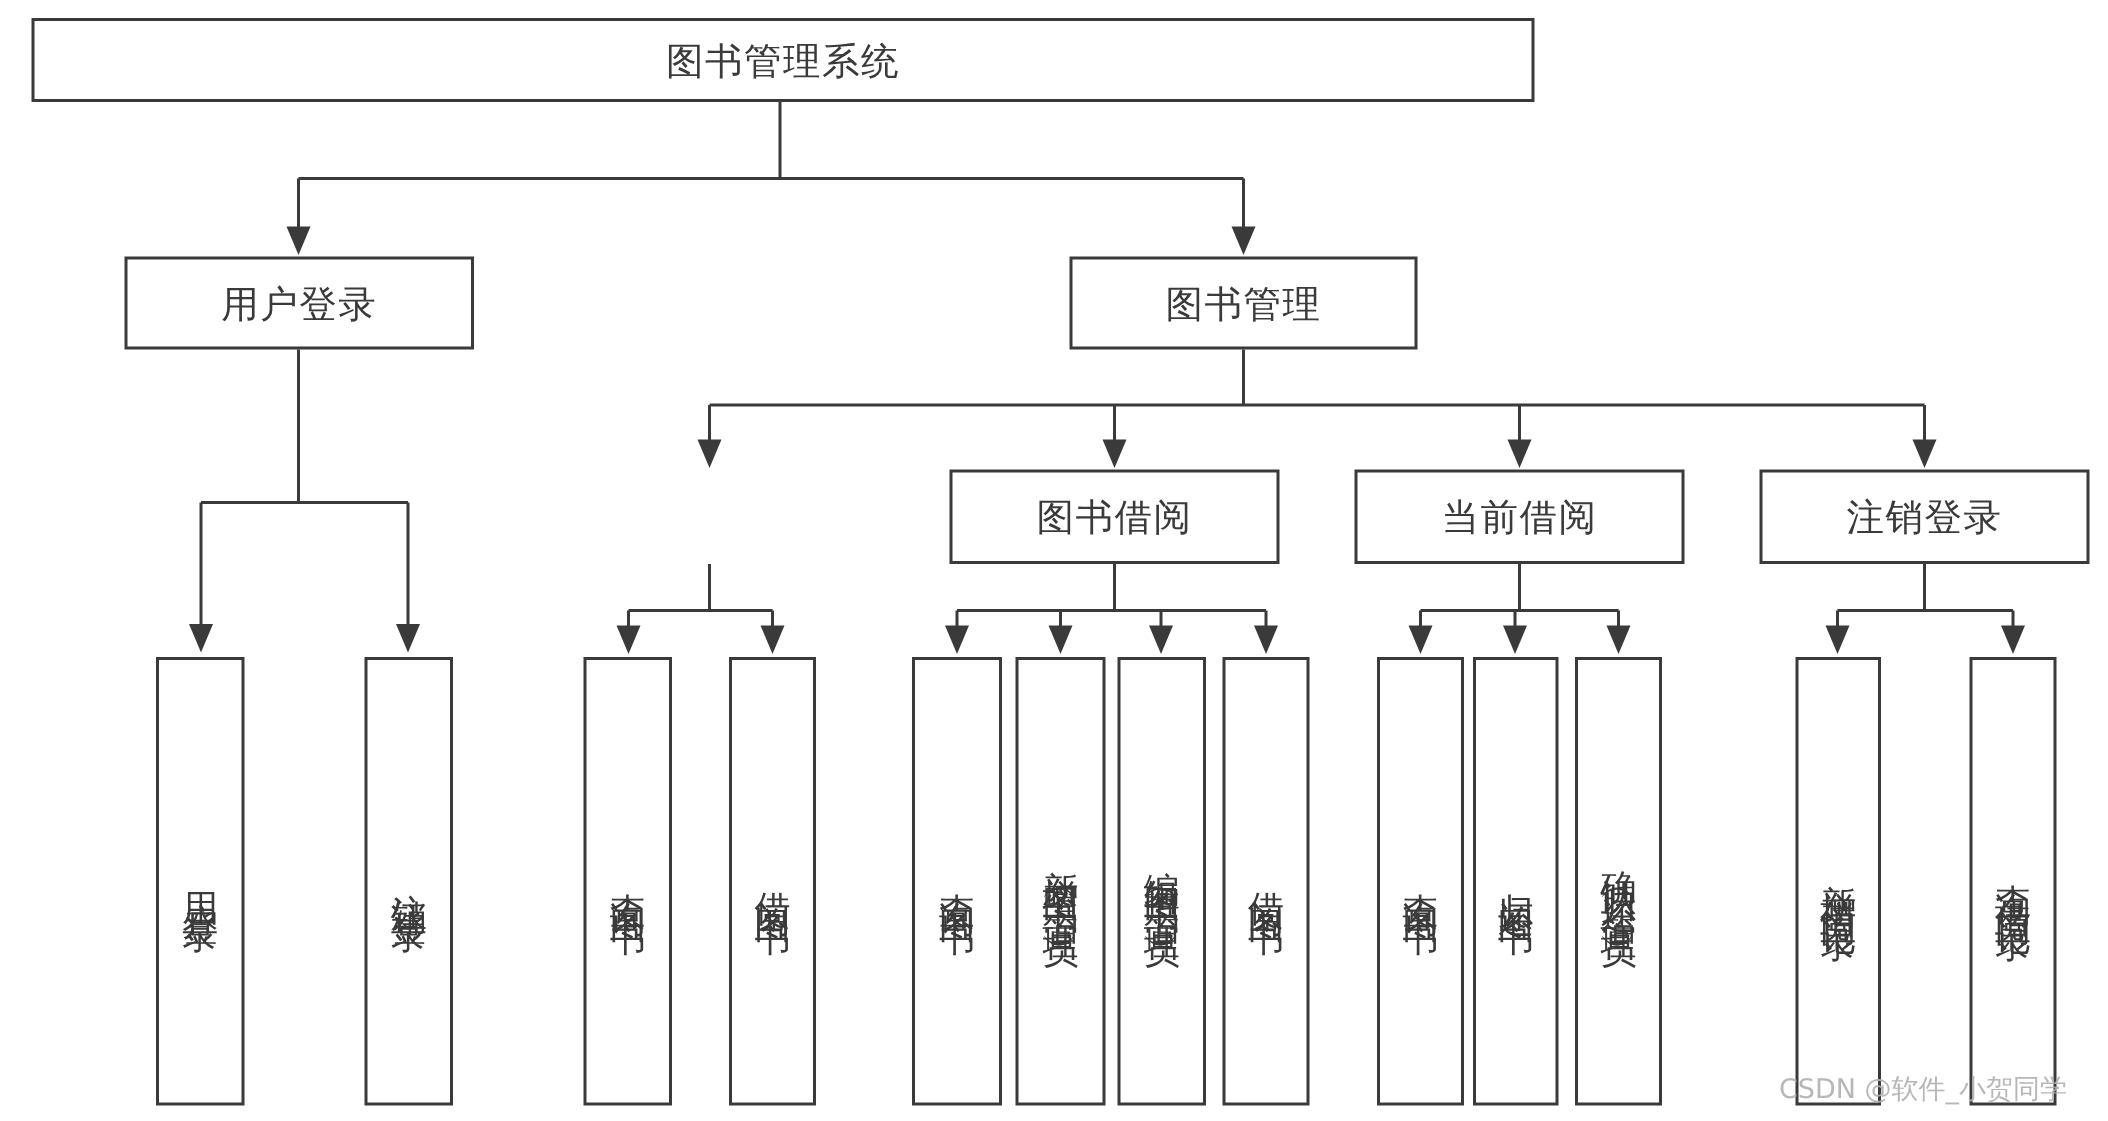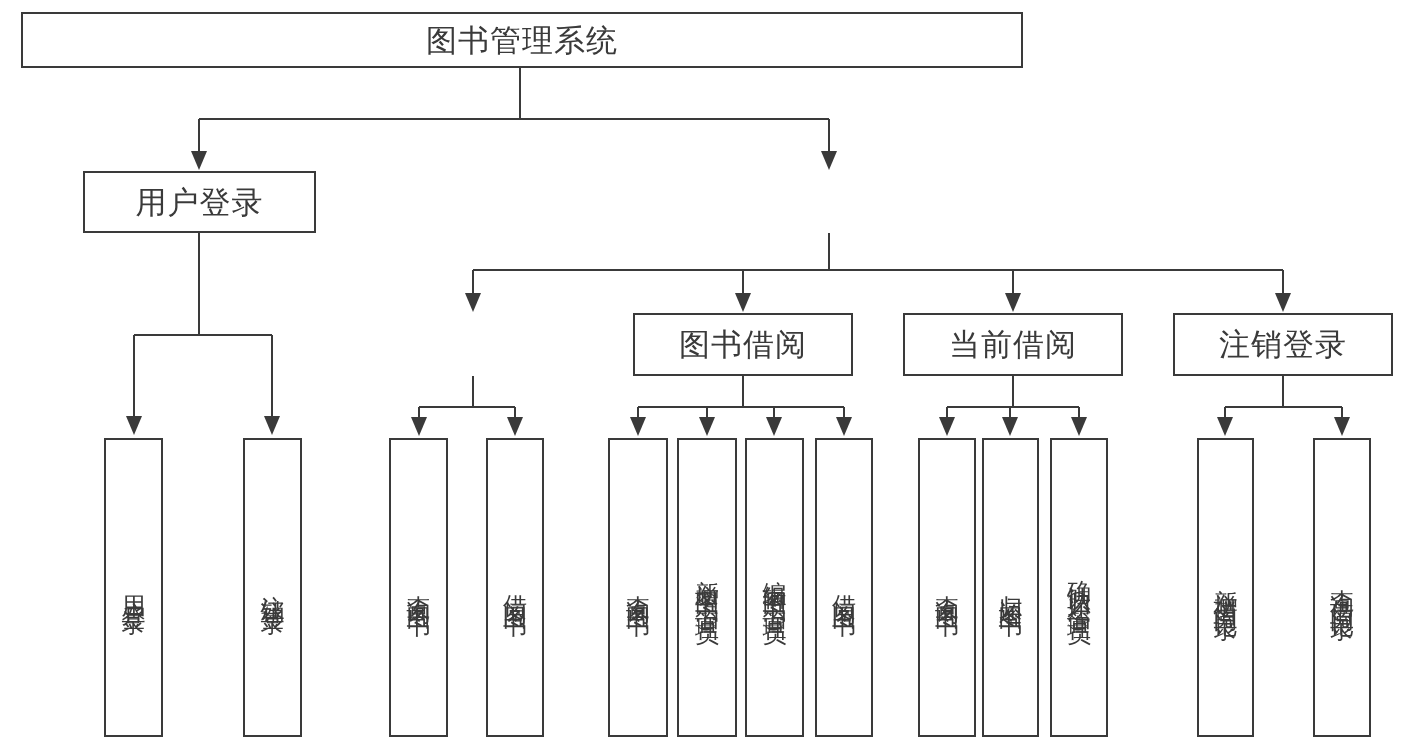--- a/index.html
+++ b/index.html
@@ -17,21 +17,21 @@
     font-family:"DejaVu Sans","Liberation Sans",sans-serif;
   }
   .node{
     position:absolute;
     box-sizing:border-box;
     border:2.5px solid var(--line);
     background:var(--bg);
     display:flex;align-items:center;justify-content:center;
   }
   .nlabel{
-    font-size:31px;
+    font-size:25px;
     letter-spacing:1px;
     color:var(--text);
     white-space:nowrap;
     line-height:1;
   }
   .leaf{
     position:absolute;
     top:438px;height:299px;
     box-sizing:border-box;
     border:2.5px solid var(--line);
@@ -70,20 +70,23 @@
 
 <div id="canvas">
 
   <div class="node" style="left:21px;top:12px;width:1002px;height:56px">
     <span class="nlabel">图书管理系统</span>
   </div>
 
   <div class="node" style="left:83px;top:171px;width:233px;height:62px">
     <span class="nlabel">用户登录</span>
   </div>
+  <div class="node" style="left:713px;top:171px;width:232px;height:62px">
+    <span class="nlabel">图书管理</span>
+  </div>
 
   <div class="node" style="left:903px;top:313px;width:220px;height:63px">
     <span class="nlabel">当前借阅</span>
   </div>
   <div class="node" style="left:633px;top:313px;width:220px;height:63px">
     <span class="nlabel">图书借阅</span>
   </div>
   <div class="node" style="left:1173px;top:313px;width:220px;height:63px">
     <span class="nlabel">注销登录</span>
   </div>
@@ -121,20 +124,21 @@
   <div class="leaf" style="left:1050px;width:58px">
     <span class="vlabel">确认归还（管理员）</span>
   </div>
   <div class="leaf" style="left:1197px;width:57px">
     <span class="vlabel">新增借阅记录</span>
   </div>
   <div class="leaf" style="left:1313px;width:58px">
     <span class="vlabel">查询借阅记录</span>
   </div>
 
+  <div class="watermark">CSDN @软件_小贺同学</div>
 
 <div class="vline" style="left: 518.75px; top: 68px; height: 51px;"></div>
     <div class="vline" style="left: 197.75px; top: 233px; height: 102px;"></div>
     <div class="vline" style="left: 827.75px; top: 233px; height: 37px;"></div>
     <div class="vline" style="left: 471.75px; top: 376px; height: 31px;"></div>
     <div class="vline" style="left: 741.75px; top: 376px; height: 31px;"></div>
     <div class="vline" style="left: 1011.75px; top: 376px; height: 31px;"></div>
     <div class="vline" style="left: 1281.75px; top: 376px; height: 31px;"></div>
     <div class="hline" style="top: 117.75px; left: 199px; width: 630px;"></div>
     <div class="hline" style="top: 333.75px; left: 134px; width: 138px;"></div>

